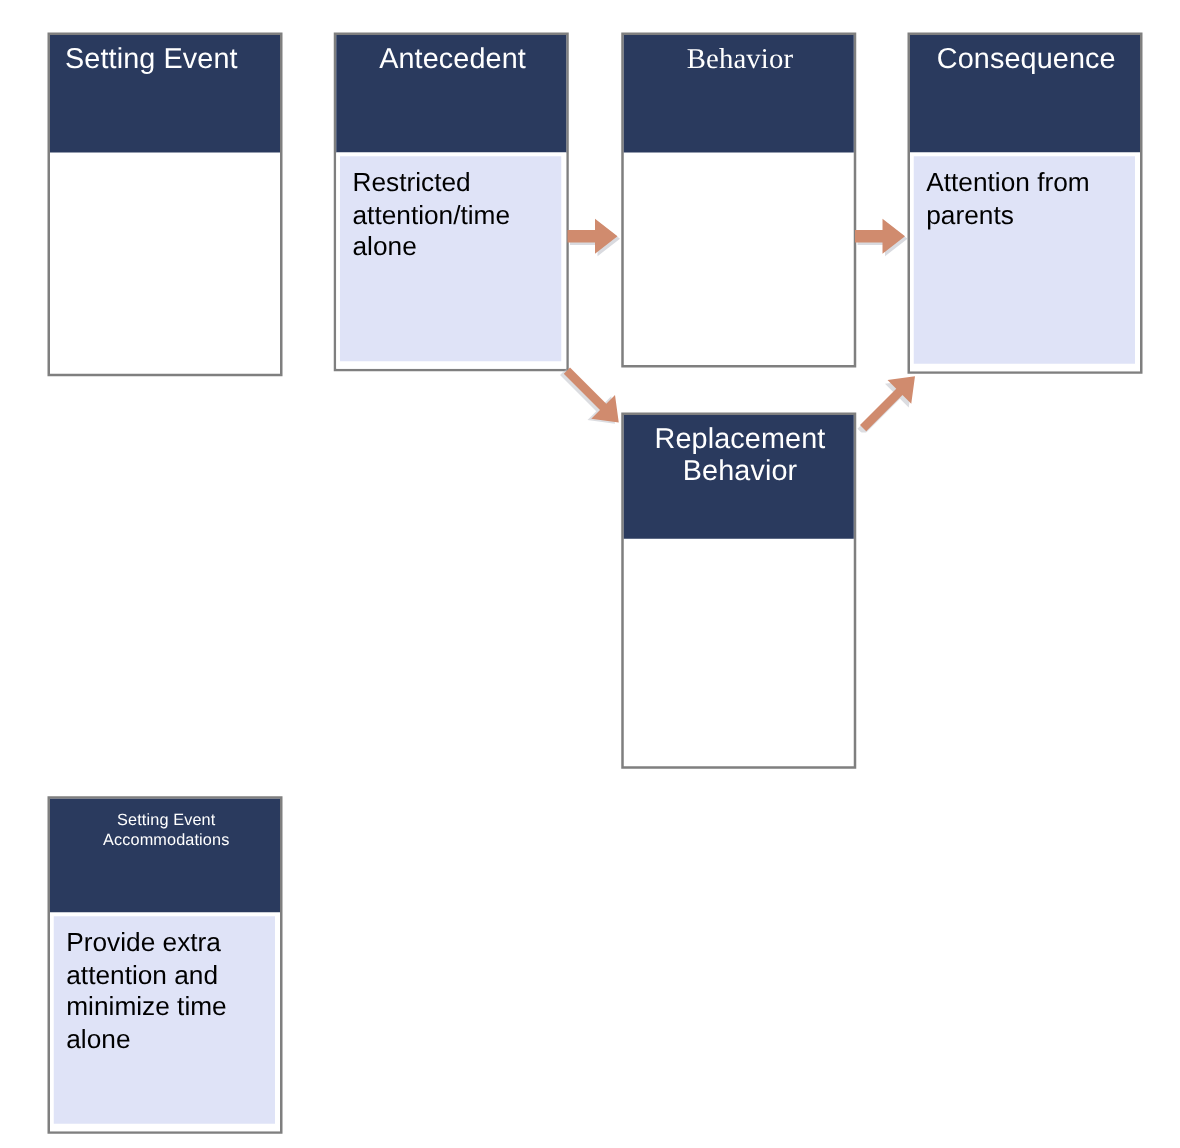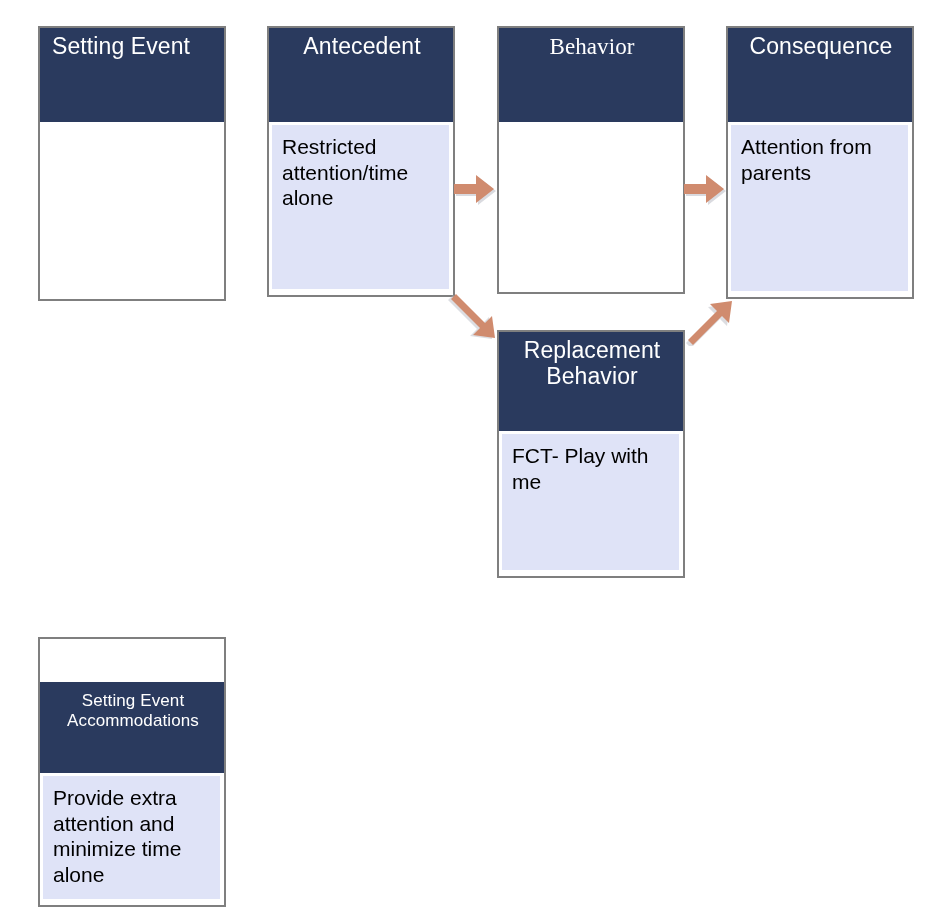--- a/index.html
+++ b/index.html
@@ -37,21 +37,21 @@
     color: #ffffff;
     font-size: 23px;
     line-height: 1.12;
     padding: 6px 10px 0 12px;
     letter-spacing: 0.1px;
     flex: none;
     overflow: hidden;
   }
   .flow-box .box-header.center { text-align: center; }
   .flow-box .box-header.left   { text-align: left; }
-  .flow-box .box-header.small  { font-size: 17px; padding-top: 9px; line-height: 1.2; margin-top: 43px; }
+  .flow-box .box-header.small  { font-size: 13px; padding-top: 9px; line-height: 1.2; }
 
   .flow-box .box-body {
     box-sizing: border-box;
     flex: 1 1 auto;
     background: #ffffff;
     padding: 3px 4px 6px 3px;
     overflow: hidden;
   }
   .flow-box .box-body-fill {
     box-sizing: border-box;
@@ -63,21 +63,21 @@
     line-height: 1.22;
     color: #000000;
     overflow: hidden;
   }
 
   
   #box-setting-event       { left: 38px;  top: 26px;  width: 188px; height: 275px; }
   #box-antecedent          { left: 267px; top: 26px;  width: 188px; height: 271px; }
   #box-behavior            { left: 497px; top: 26px;  width: 188px; height: 268px; font-family: Liberation Serif, serif; }
   #box-consequence         { left: 726px; top: 26px;  width: 188px; height: 273px; }
-  #box-replacement         { left: 497px; top: 330px; width: 188px; height: 248px; }
+  #box-replacement         { left: 497px; top: 330px; width: 188px; height: 285px; }
   #box-accommodations      { left: 38px;  top: 637px; width: 188px; height: 270px; }
 
   #box-setting-event  .box-header  { height: 94px; }
   #box-antecedent     .box-header  { height: 94px; }
   #box-behavior       .box-header  { height: 94px; }
   #box-consequence    .box-header  { height: 94px; }
   #box-replacement    .box-header  { height: 99px; }
   #box-accommodations .box-header  { height: 91px; }
 
   
@@ -109,23 +109,20 @@
 
   <div class="flow-box" id="box-consequence">
     <div class="box-header center">Consequence</div>
     <div class="box-body">
       <div class="box-body-fill">Attention from parents</div>
     </div>
   </div>
 
   <div class="flow-box" id="box-replacement">
     <div class="box-header center">Replacement Behavior</div>
-    <div class="box-body">
-      <div class="box-body-fill">FCT- Play with me</div>
-    </div>
   </div>
 
   <div class="flow-box" id="box-accommodations">
     <div class="box-header center small">Setting Event Accommodations</div>
     <div class="box-body">
       <div class="box-body-fill">Provide extra attention and minimize time alone</div>
     </div>
   </div>
 
   <svg class="arrow" id="arrow-antecedent-behavior" viewBox="0 0 48 44">

